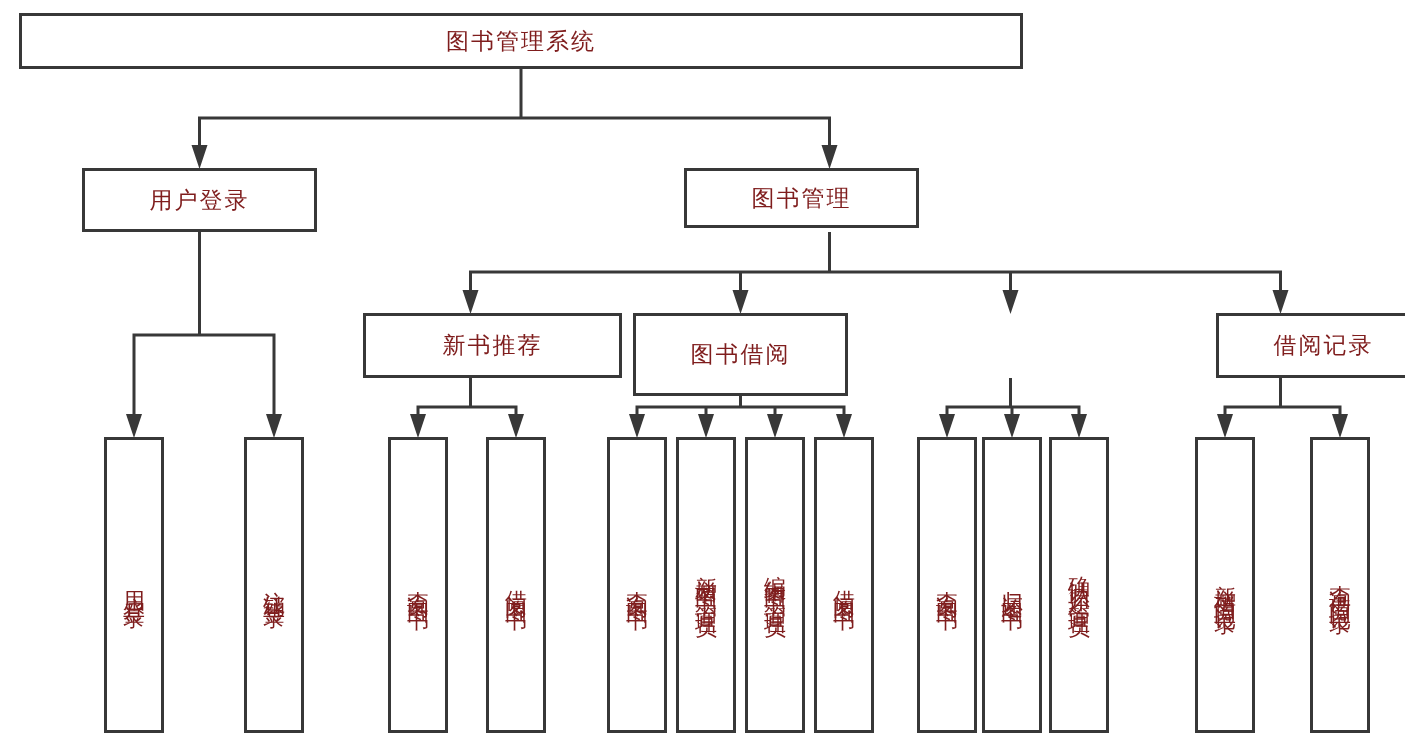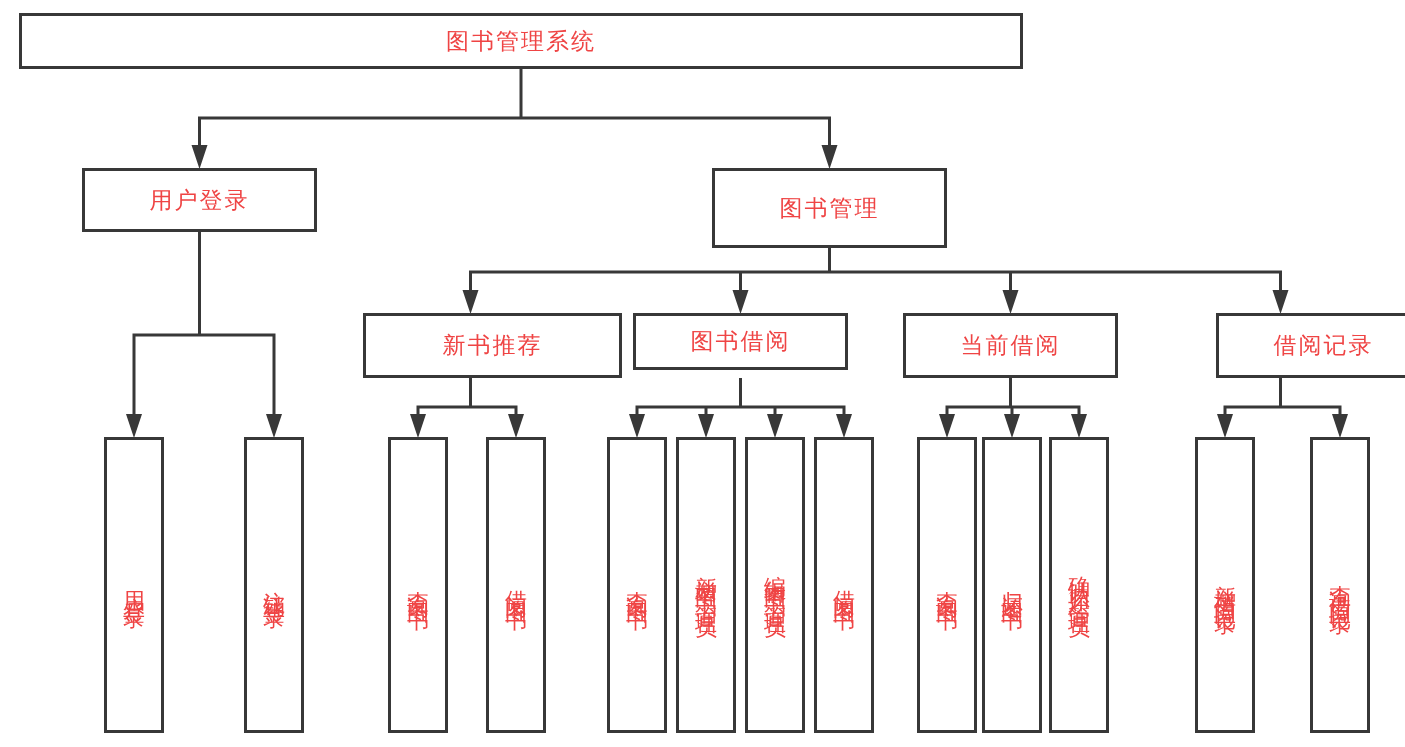--- a/index.html
+++ b/index.html
@@ -2,21 +2,21 @@
 <html><head>
 <meta charset="utf-8">
 <style>
   html,body { margin:0; padding:0; background:#ffffff; }
   .canvas {
     position:relative; width:1405px; height:747px; background:#ffffff;
     font-family:"DejaVu Sans","Liberation Sans",sans-serif; overflow:hidden;
   }
   .box {
     position:absolute; box-sizing:border-box; background:#ffffff;
-    border:3px solid #383838; color:#ef4444;
+    border:3px solid #383838; color:#7f1d1d;
     display:flex; align-items:center; justify-content:center;
     font-size:23px; letter-spacing:2px; text-align:right; z-index:2;
   }
   .vbox {
     writing-mode:vertical-rl; text-orientation:mixed;
     font-size:22px; letter-spacing:6px; line-height:1;
     padding:6px 0;
   }
   svg.connectors { position:absolute; left:0; top:0; z-index:1; }
   .watermark {
@@ -83,25 +83,24 @@
       M939 414 L955 414 L947 438 Z
       M1004 414 L1020 414 L1012 438 Z
       M1071 414 L1087 414 L1079 438 Z
       M1217 414 L1233 414 L1225 438 Z
       M1332 414 L1348 414 L1340 438 Z"></path>
   </svg>
 
   <div class="box" style="left:19px; top:13px; width:1004px; height:56px;">图书管理系统</div>
 
   <div class="box" style="left:82px; top:168px; width:235px; height:64px;">用户登录</div>
-  <div class="box" style="left:712px; top:168px; width:235px; height:80px;">图书管理</div>
+  <div class="box" style="left:684px; top:168px; width:235px; height:60px;">图书管理</div>
 
   <div class="box" style="left:363px; top:313px; width:259px; height:65px;">新书推荐</div>
-  <div class="box" style="left:633px; top:313px; width:215px; height:57px;font-family:Liberation Serif, serif;">图书借阅</div>
-  <div class="box" style="left:903px; top:313px; width:215px; height:65px;">当前借阅</div>
+  <div class="box" style="left:633px; top:313px; width:215px; height:83px;font-family:Liberation Serif, serif;">图书借阅</div>
   <div class="box" style="left:1173px; top:313px; width:215px; height:65px;margin-left:43px;">借阅记录</div>
 
   <div class="box vbox" style="left:104px; top:437px; width:60px; height:296px;">用户登录</div>
   <div class="box vbox" style="left:244px; top:437px; width:60px; height:296px;">注销登录</div>
 
   <div class="box vbox" style="left:388px; top:437px; width:60px; height:296px;">查询图书</div>
   <div class="box vbox" style="left:486px; top:437px; width:60px; height:296px;">借阅图书</div>
 
   <div class="box vbox" style="left:607px; top:437px; width:60px; height:296px;">查询图书</div>
   <div class="box vbox" style="left:676px; top:437px; width:60px; height:296px;">新增图书（管理员）</div>

